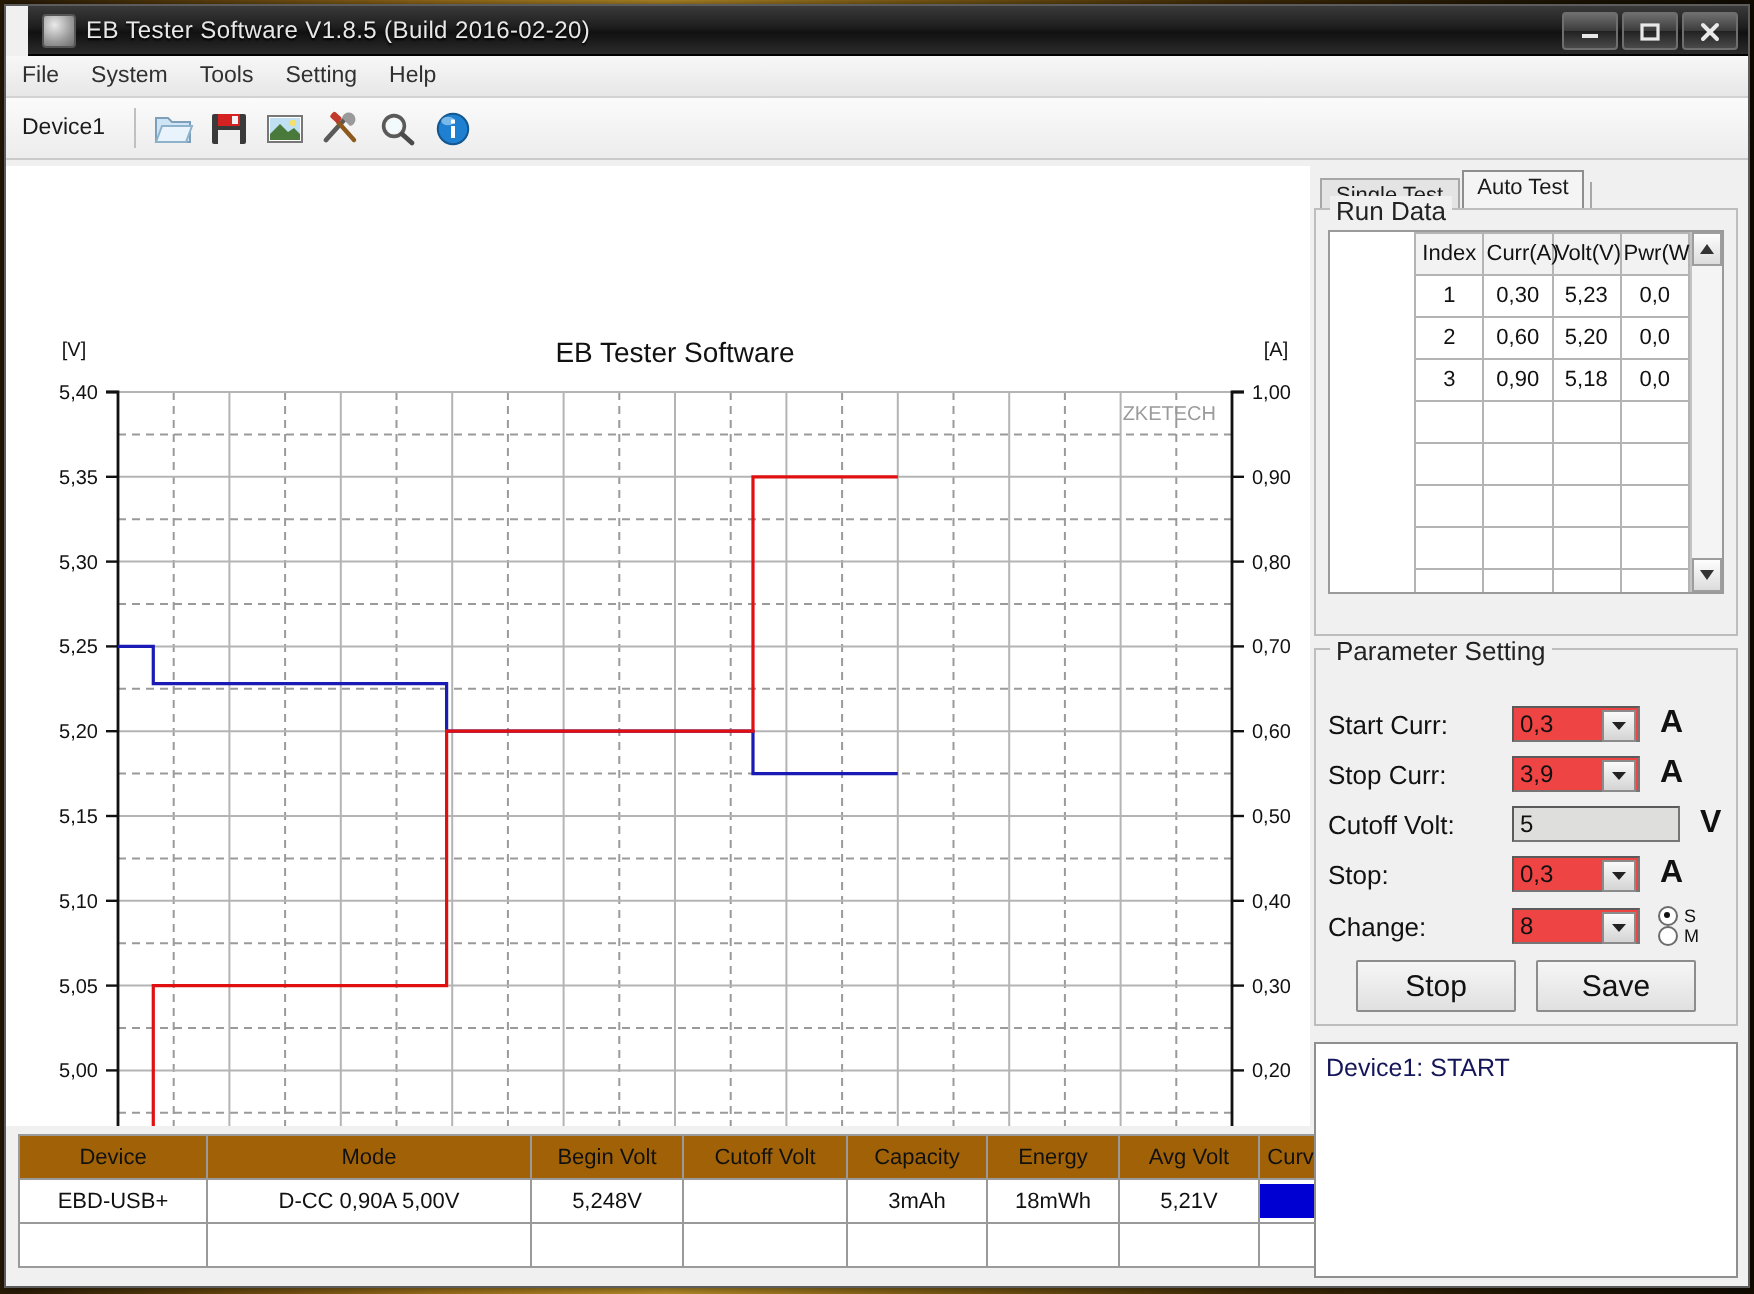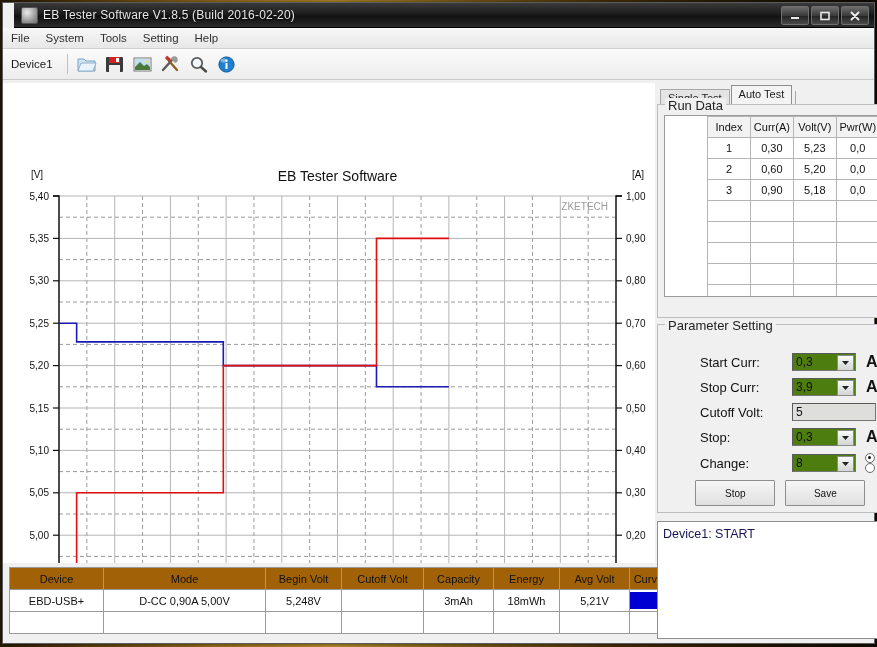--- a/index.html
+++ b/index.html
@@ -110,23 +110,23 @@
     display:flex;flex-direction:column;justify-content:space-between;
   }
   .arrowbtn{
     height:15px;background:linear-gradient(180deg,#fdfdfd,#dcdcdc);
     border:1px solid #9d9d9d;display:flex;align-items:center;justify-content:center;
   }
   .scrolltrack{flex:1 1 auto;background:#f4f4f4;}
   
   #paramset{padding-top:28px;}
   .prow{display:flex;align-items:center;margin-bottom:7px;}
-  .plabel{font-size:13px;color:#111;width:92px;flex:0 0 92px;margin-left:36px;}
+  .plabel{font-size:13px;color:#111;width:92px;flex:0 0 92px;}
   .pinput{
-    height:18px;background:#4d7c0f;border:1px solid #767676;
+    height:18px;background:#ef4444;border:1px solid #767676;
     border-top-color:#5a5a5a;border-left-color:#5a5a5a;
     font-size:12px;color:#111;display:flex;align-items:center;
     padding-left:3px;position:relative;width:64px;flex:0 0 64px;box-sizing:border-box;
   }
   .pinput.plain{background:#dededd;width:84px;flex:0 0 84px;}
   .ddbtn{
     position:absolute;right:1px;top:1px;width:15px;height:14px;
     background:linear-gradient(180deg,#fafafa,#d4d4d4);
     border:1px solid #8b8b8b;display:flex;align-items:center;justify-content:center;
   }
@@ -136,21 +136,21 @@
   .rdot{
     width:8px;height:8px;border-radius:50%;border:1px solid #6b6b6b;background:#fff;
     display:inline-block;position:relative;
   }
   .rdot.on::after{
     content:"";position:absolute;left:1.5px;top:1.5px;width:3px;height:3px;
     border-radius:50%;background:#111;
   }
   .btnrow{display:flex;gap:10px;justify-content:center;margin-top:6px;}
   .btn{
-    width:78px;height:24px;font-size:10px;color:#111;
+    width:78px;height:24px;font-size:15px;color:#111;
     background:linear-gradient(180deg,#f6f6f6,#e0e0e0);
     border:1px solid #8d8d8d;border-radius:1px;
     display:flex;align-items:center;justify-content:center;
   }
   #logbox{
     flex:1 1 auto;border:1px solid #8f8f8f;background:#fff;
     margin-top:2px;padding:4px 5px;overflow:hidden;
     font-size:12.5px;color:#15155a;line-height:17px;white-space:nowrap;
   }
   .axis-label{font-size:10px;fill:#111;}

